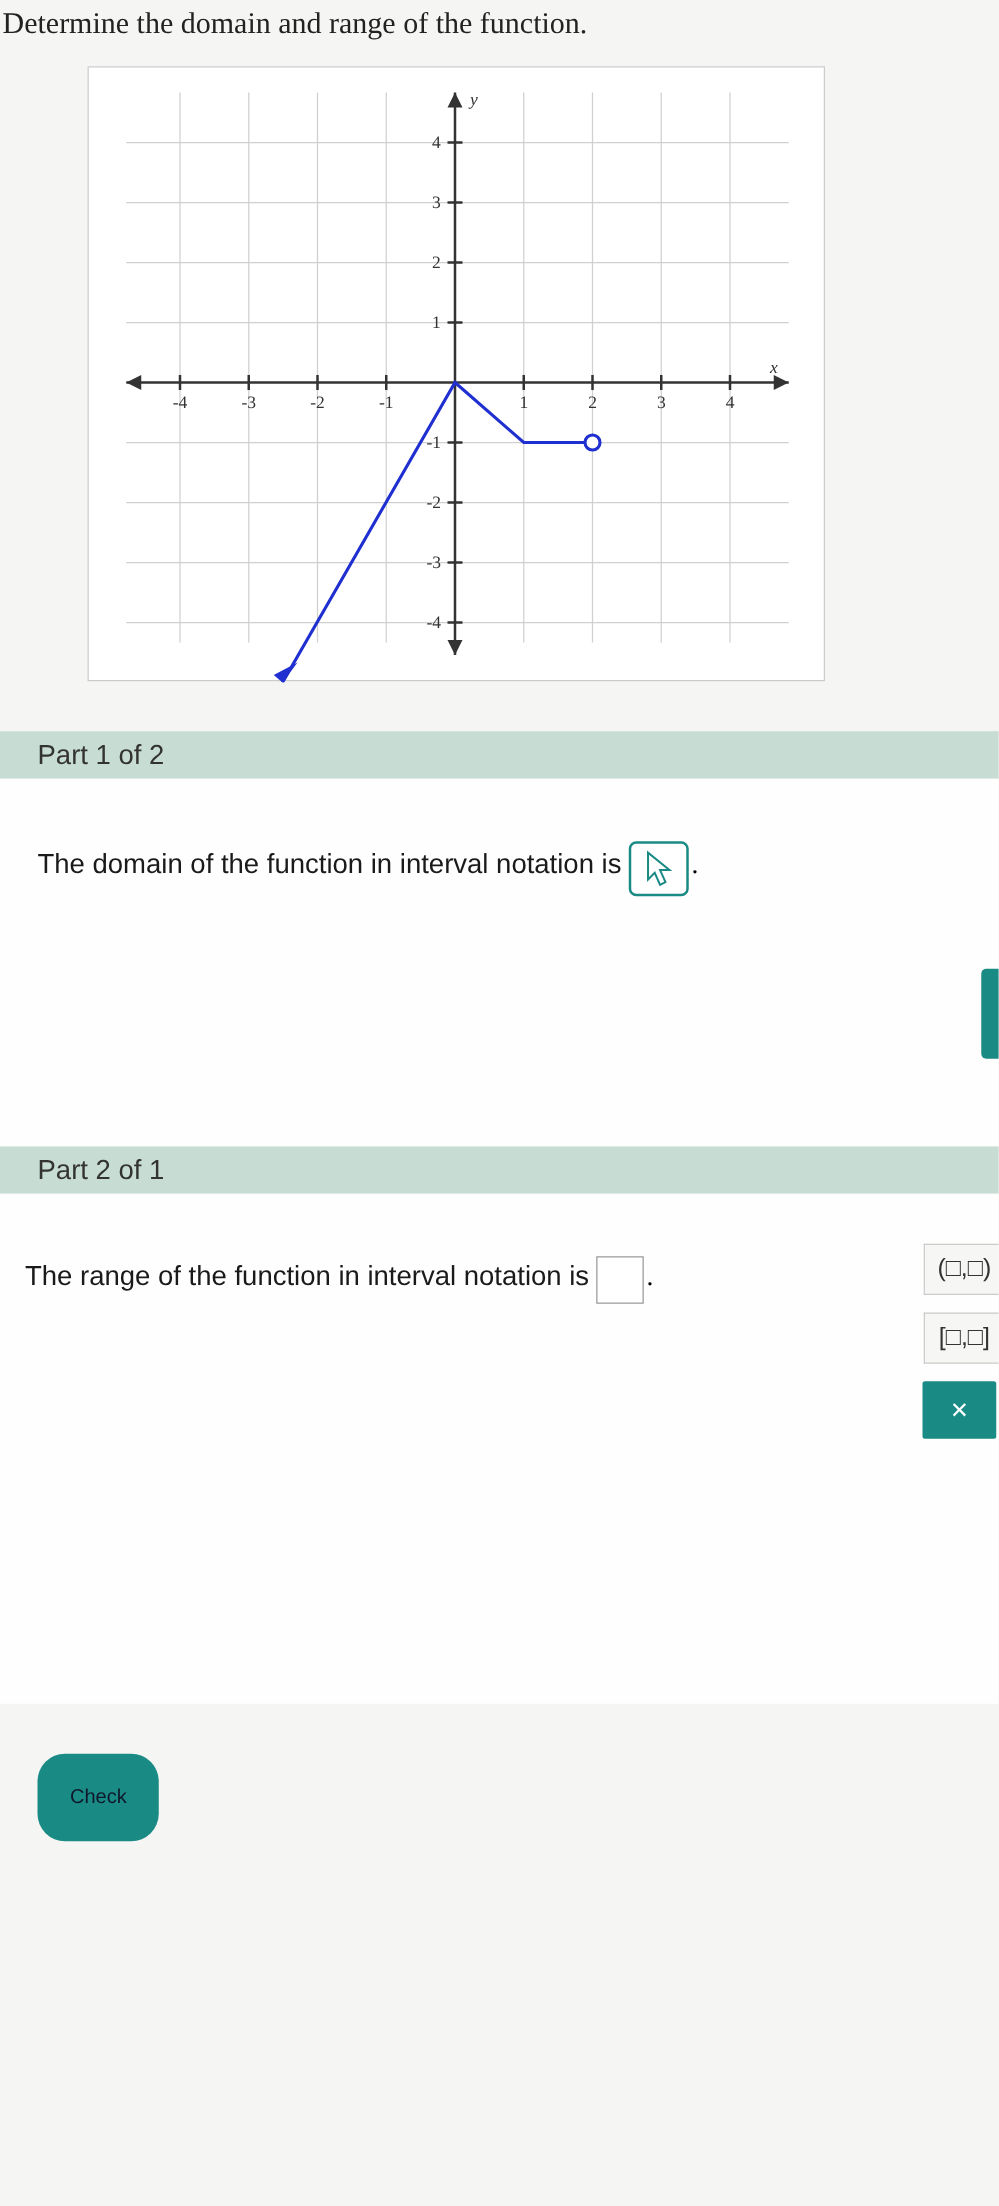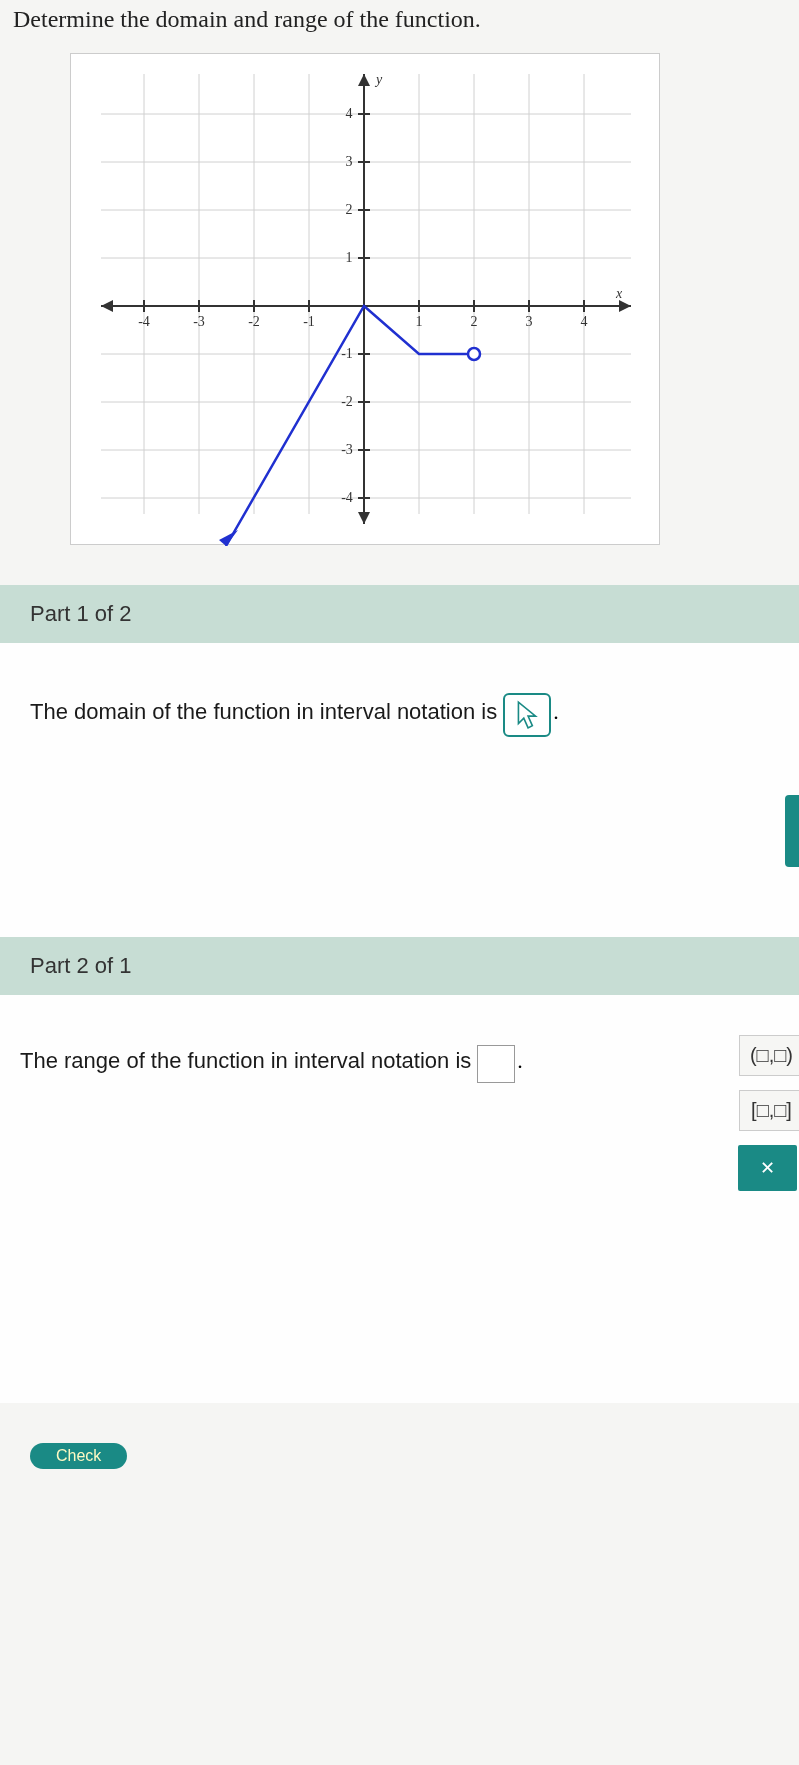--- a/index.html
+++ b/index.html
@@ -3,35 +3,35 @@
   <meta charset="utf-8">
   <style>
     * { margin: 0; padding: 0; box-sizing: border-box; }
     body {
       font-family: Georgia, 'Times New Roman', serif;
       background: #f5f5f3;
       width: 799px;
     }
     .question-title {
       font-size: 24px;
-      padding: 6px 0 20px 13px;
+      padding: 6px 0 20px 2px;
       font-weight: 500;
       color: #222;
     }
     .graph-container {
       background: #fff;
       border: 1px solid #ccc;
       margin: 0 0 40px 70px;
       width: 590px;
       height: 492px;
       position: relative;
     }
     .part-header {
       background: #c7ddd4;
-      padding: 16px 30px;
+      padding: 6px 30px;
       font-size: 22px;
       color: #333;
       font-family: Verdana, Geneva, sans-serif;
     }
     .part-body {
       background: #fefefe;
       padding: 50px 30px 200px 30px;
       position: relative;
     }
     .body-text {
@@ -86,24 +86,24 @@
       background: #1a8a85;
       color: #fff;
       border: none;
       padding: 12px 22px;
       font-size: 18px;
       border-radius: 2px;
       margin-right: 2px;
     }
     .check-btn {
       background: #1a8a85;
-      color: #fef9c3;
+      color: #0f172a;
       border: none;
       border-radius: 22px;
-      padding: 4px 26px;
+      padding: 26px 26px;
       font-size: 16px;
       font-family: Verdana, Geneva, sans-serif;
       margin: 40px 0 20px 30px;
       cursor: pointer;
     }
     .part1-body {
     }
     .side-tab {
       position: absolute;
       right: 0;

